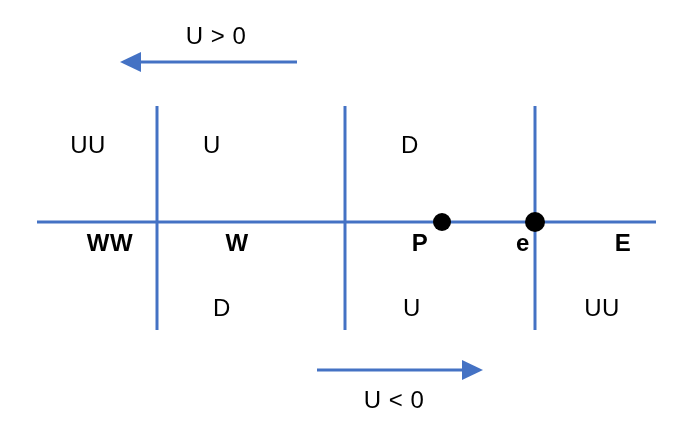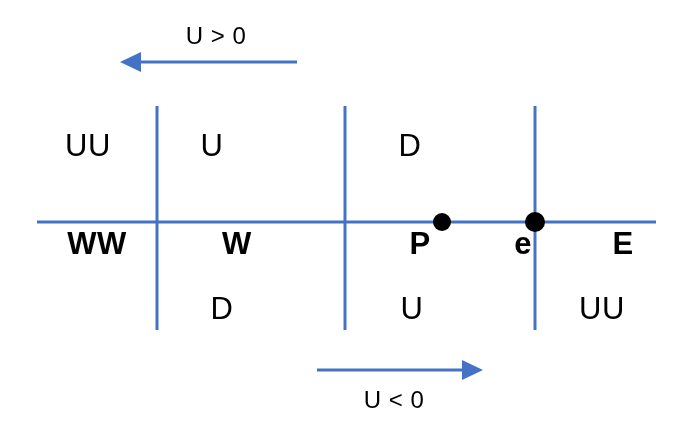--- a/index.html
+++ b/index.html
@@ -19,21 +19,21 @@
     position: absolute;
     left: 0;
     top: 0;
     width: 694px;
     height: 437px;
   }
   .lbl {
     position: absolute;
     color: #000000;
     font-family: "Liberation Sans", sans-serif;
-    font-size: 31px;
+    font-size: 24px;
     font-weight: 400;
     line-height: 1;
     white-space: nowrap;
     transform: translate(-50%, -50%);
     letter-spacing: 0.5px;
   }
   .lbl.bold {
     font-weight: 700;
   }
   .lbl.arrow-label {
@@ -68,21 +68,21 @@
   </svg>
 
   <div class="lbl arrow-label" style="left:216px; top:36px;">U &gt; 0</div>
 
   <div class="lbl arrow-label" style="left:394px; top:400px;">U &lt; 0</div>
 
   <div class="lbl" style="left:88px; top:145px;">UU</div>
   <div class="lbl" style="left:212px; top:145px;">U</div>
   <div class="lbl" style="left:410px; top:145px;">D</div>
 
-  <div class="lbl bold" style="left:97px; top:243px;">WW</div>
+  <div class="lbl bold" style="left:110px; top:243px;">WW</div>
   <div class="lbl bold" style="left:237px; top:243px;">W</div>
   <div class="lbl bold" style="left:420px; top:243px;">P</div>
   <div class="lbl bold" style="left:523px; top:243px;">e</div>
   <div class="lbl bold" style="left:623px; top:243px;">E</div>
 
   <div class="lbl" style="left:222px; top:308px;">D</div>
   <div class="lbl" style="left:412px; top:308px;">U</div>
   <div class="lbl" style="left:602px; top:308px;">UU</div>
 
 </div>

